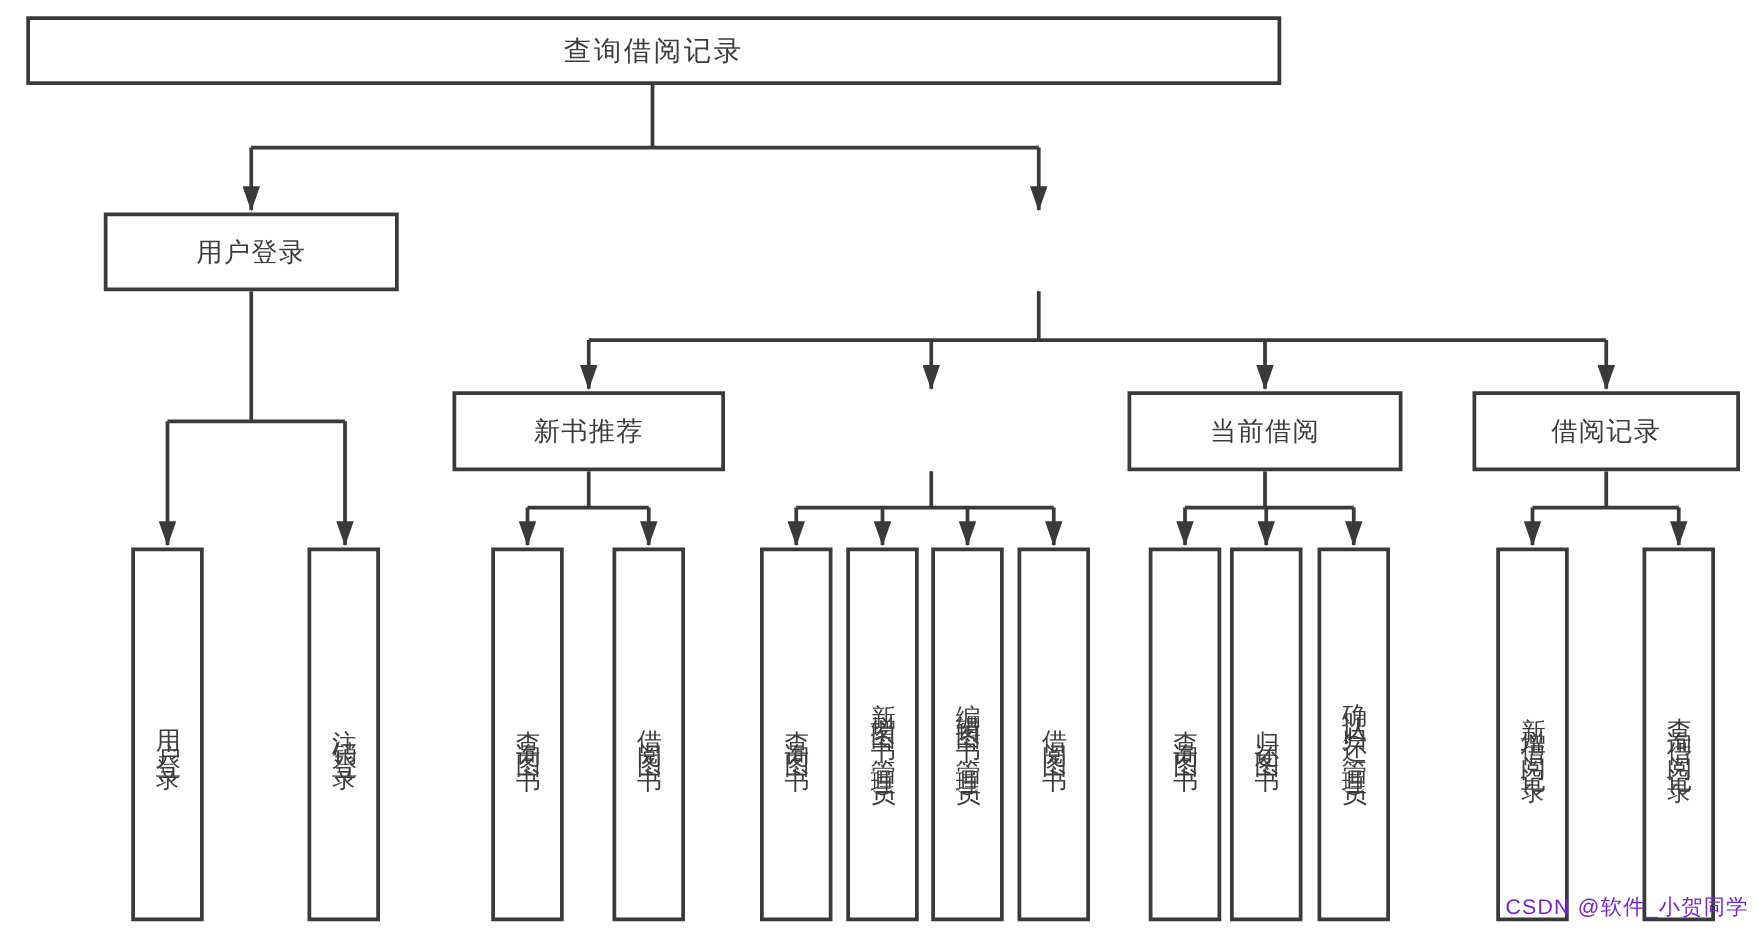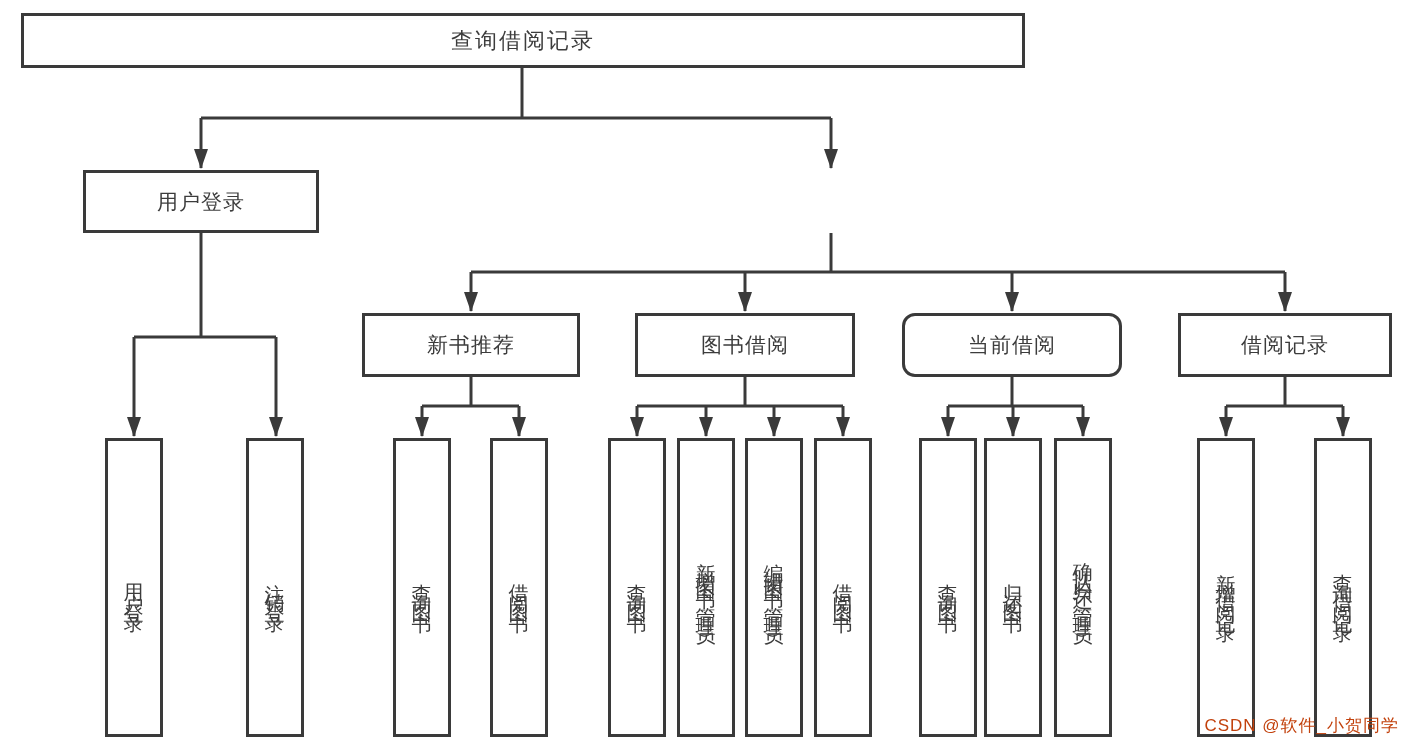--- a/index.html
+++ b/index.html
@@ -35,21 +35,21 @@
     letter-spacing: 10px;
     line-height: 1;
     white-space: nowrap;
   }
   .node.v.dense .vtext { letter-spacing: 9px; }
   .watermark {
     position: absolute;
     top: 714px;
     right: 6px;
     font-size: 17px;
-    color: #c2410c;
+    color: #6d28d9;
     letter-spacing: 1px;
     white-space: nowrap;
     z-index: 5;
   }
 </style>
 </head>
 <body>
 
 <div class="canvas">
 
@@ -107,24 +107,21 @@
     <span>查询借阅记录</span>
   </div>
 
   <div class="node h" style="left:83px; top:170px; width:236px; height:63px;">
     <span>用户登录</span>
   </div>
 
   <div class="node h" style="left:362px; top:313px; width:218px; height:64px;text-align:right;">
     <span>新书推荐</span>
   </div>
-  <div class="node h" style="left:635px; top:313px; width:220px; height:64px;">
-    <span>图书借阅</span>
-  </div>
-  <div class="node h" style="left:902px; top:313px; width:220px; height:64px;border-radius:13px;">
+  <div class="node h" style="left:902px; top:313px; width:220px; height:64px;">
     <span>当前借阅</span>
   </div>
   <div class="node h" style="left:1178px; top:313px; width:214px; height:64px;">
     <span>借阅记录</span>
   </div>
 
   <div class="node v" style="left:105px; top:438px; width:58px; height:299px;">
     <span class="vtext">用户登录</span>
   </div>
   <div class="node v" style="left:246px; top:438px; width:58px; height:299px;">

